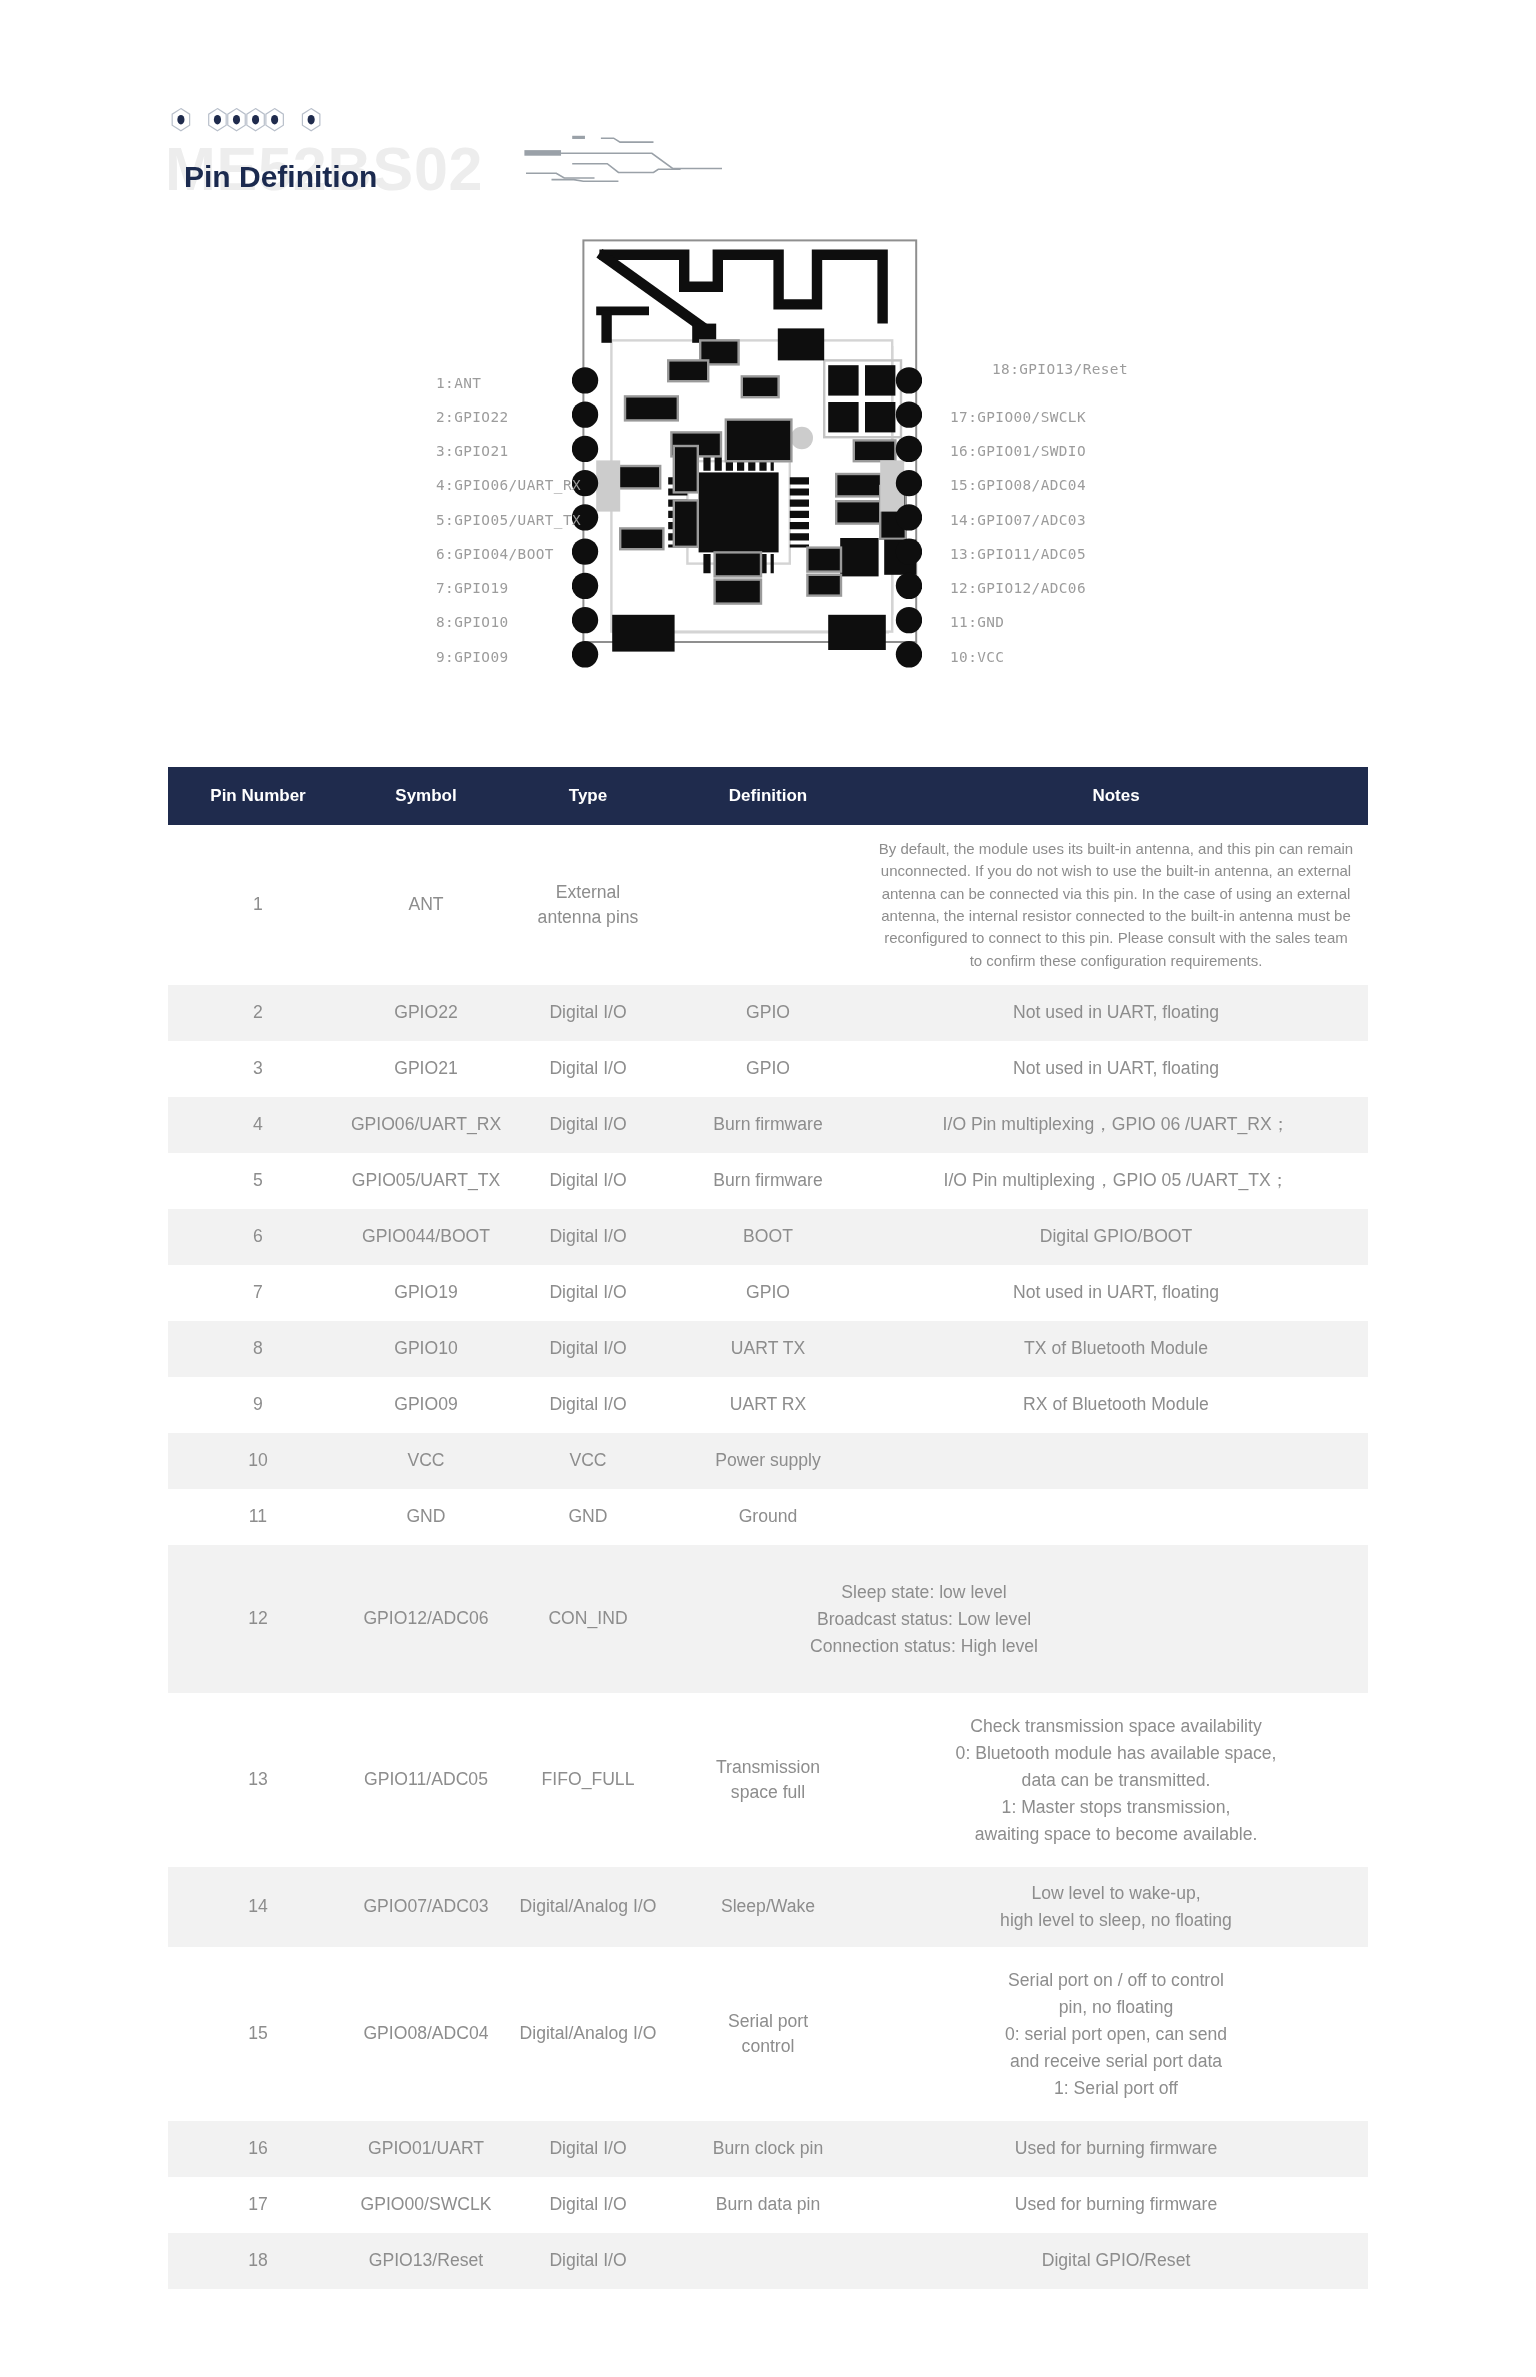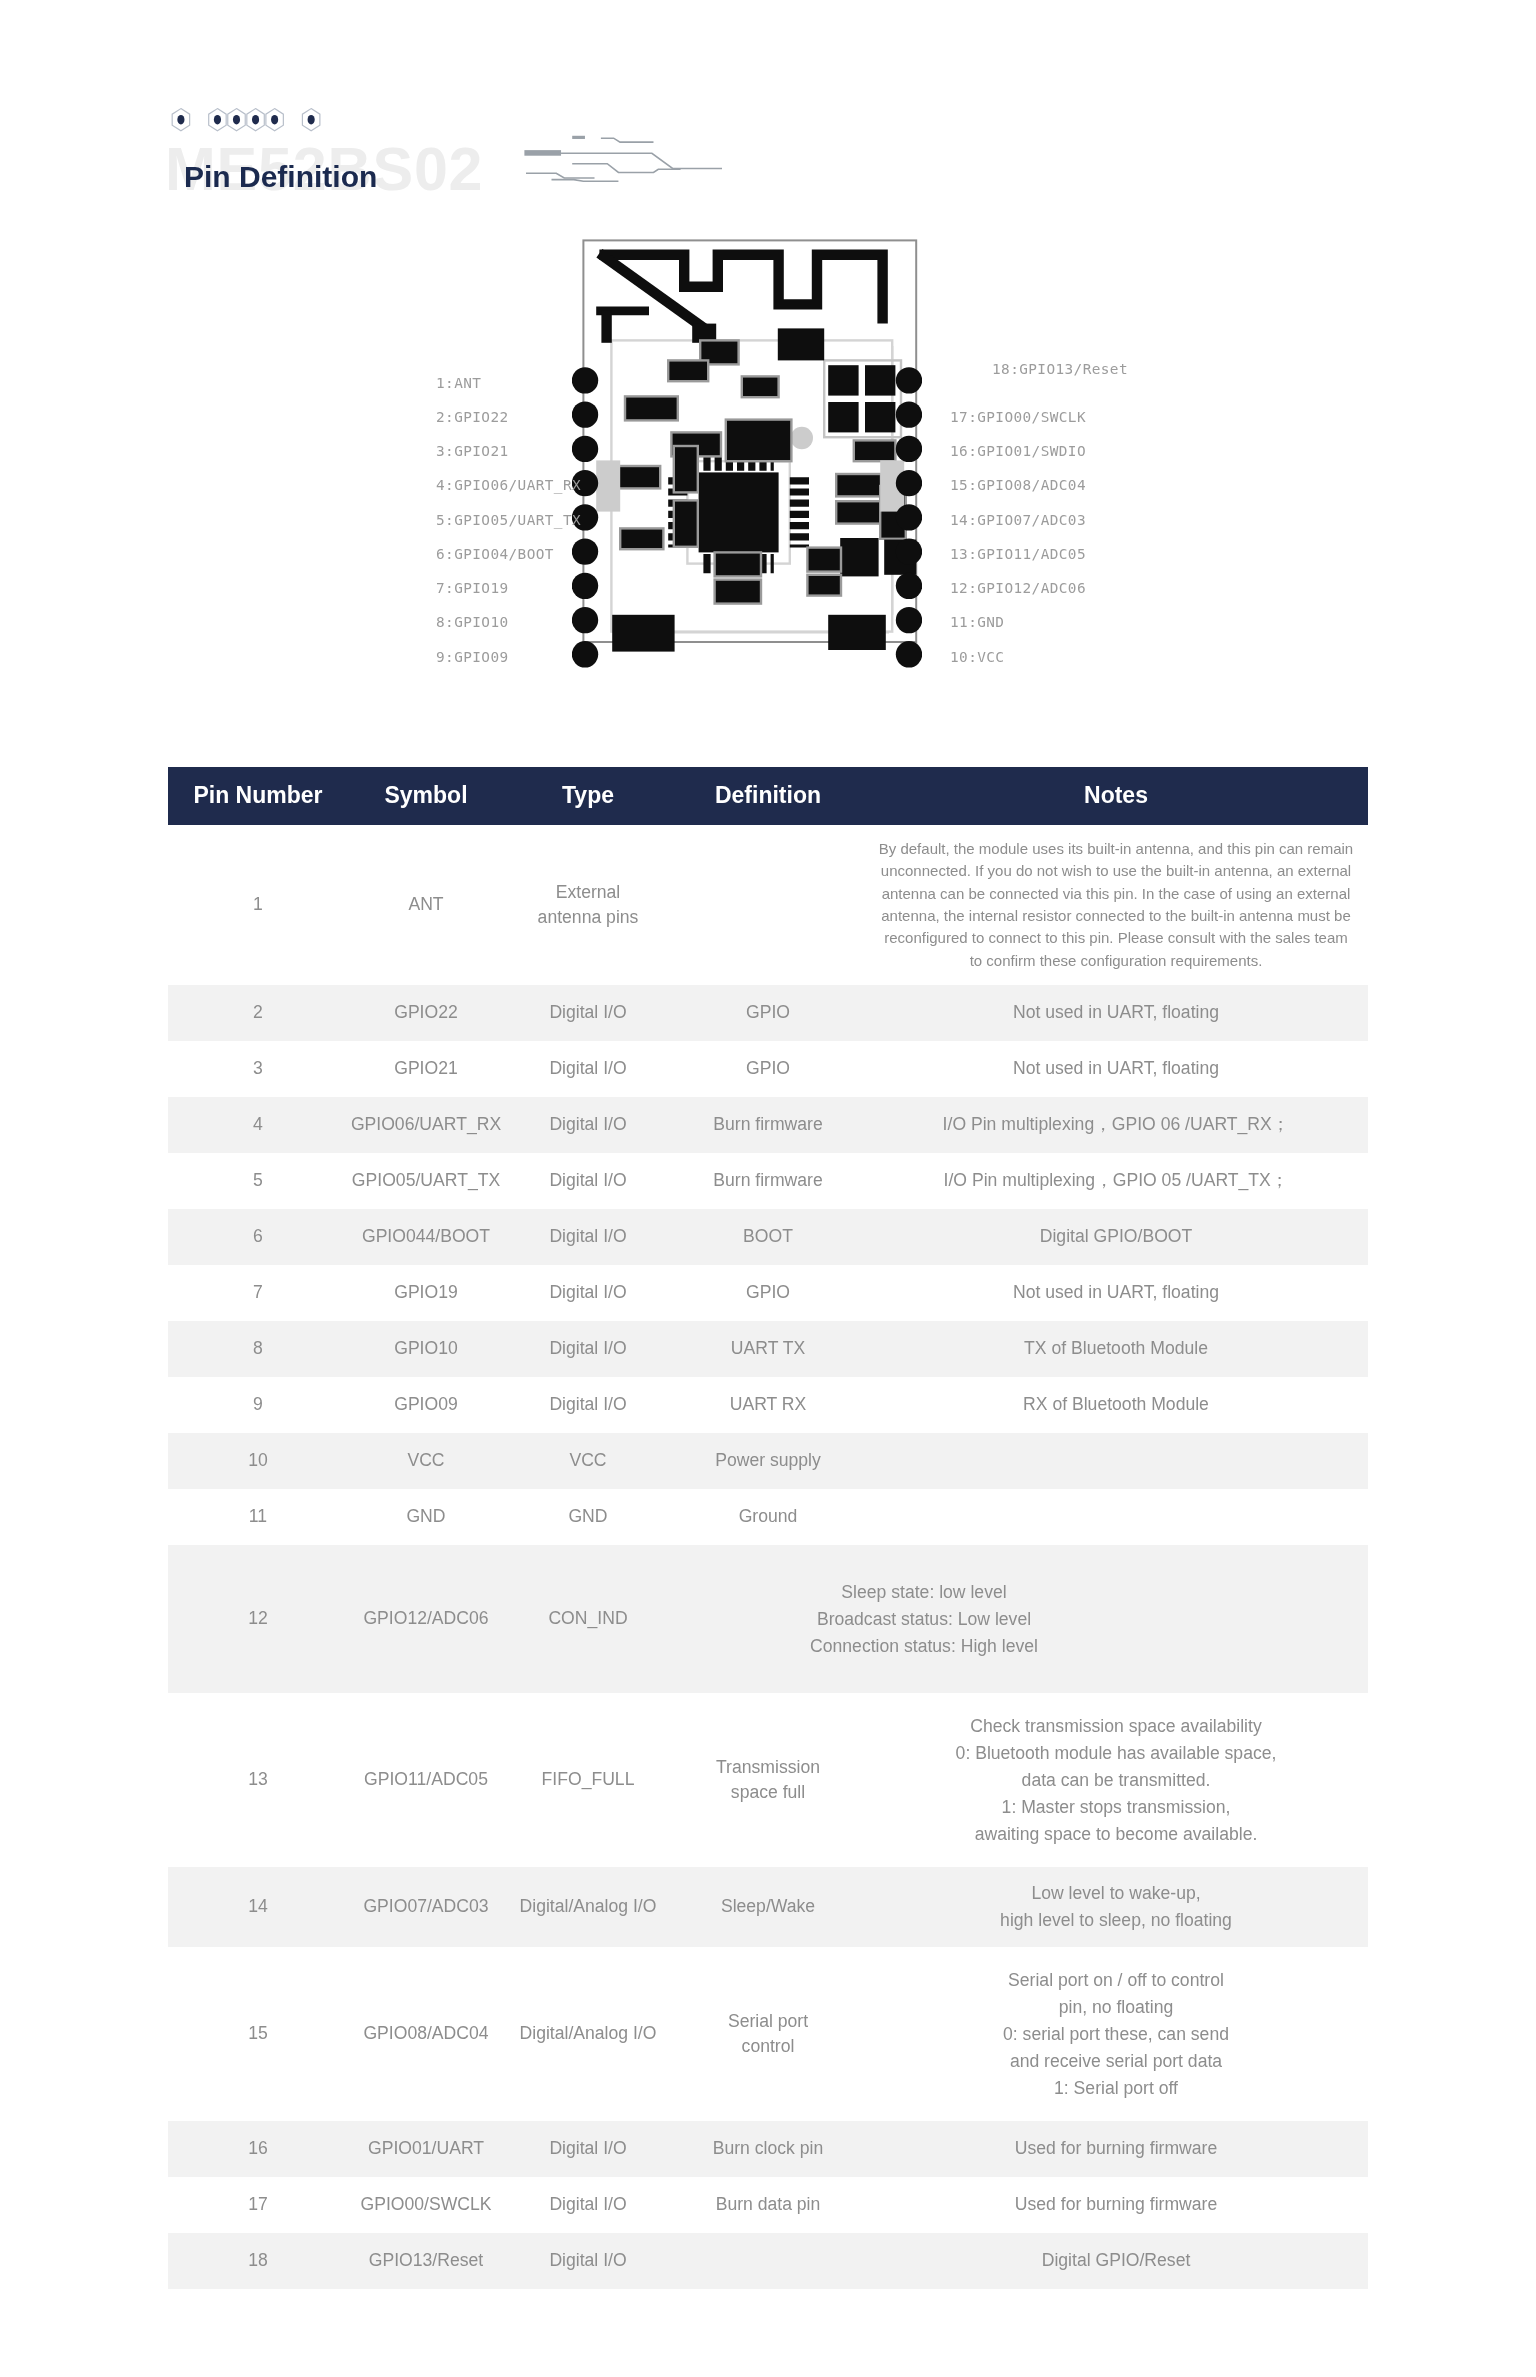--- a/index.html
+++ b/index.html
@@ -15,21 +15,21 @@
   
   .pcb{position:absolute;left:572px;top:234px;}
   .pin-label{position:absolute;transform:translateY(-50%);font-family:"DejaVu Sans Mono",monospace;font-size:14.4px;color:#9c9c9c;letter-spacing:0.4px;white-space:nowrap;}
 
   
   .pin-table{position:absolute;left:168px;top:767px;width:1200px;font-size:17.6px;color:#8d8d8d;}
   .trow{display:flex;align-items:stretch;min-height:56px;}
   .trow.shaded{background:#f2f2f2;}
   .thead{display:flex;min-height:58px;background:#1f2b4d;}
   .cell{box-sizing:border-box;display:flex;align-items:center;justify-content:center;text-align:center;padding:6.4px 9.6px;white-space:pre-line;line-height:1.45;}
-  .thead .cell{color:#ffffff;font-weight:bold;font-size:23px;line-height:1.2;}
+  .thead .cell{color:#ffffff;font-weight:bold;font-size:17px;line-height:1.2;}
   .c0{width:15%;} .c1{width:13%;} .c2{width:14%;} .c3{width:16%;} .c4{width:42%;}
   .cell.c2,.cell.c3{padding:6.4px 3.2px;}
   .row-ant{min-height:160px;}
   .row-ant .cell.c4{font-size:15px;line-height:22.4px;padding:11.2px 12.8px;}
   .multi .cell.c4{line-height:27px;}
 </style>
 </head>
 <body>
 
 <div class="page">
@@ -297,21 +297,21 @@
 high level to sleep, no floating</div>
         </div>
         <div class="trow multi" style="min-height: 174px;">
           <div class="cell c0">15</div>
           <div class="cell c1">GPIO08/ADC04</div>
           <div class="cell c2">Digital/Analog I/O</div>
           <div class="cell c3">Serial port
 control</div>
           <div class="cell c4">Serial port on / off to control
 pin, no floating
-0: serial port these, can send
+0: serial port open, can send
 and receive serial port data
 1: Serial port off</div>
         </div>
         <div class="trow shaded">
           <div class="cell c0">16</div>
           <div class="cell c1">GPIO01/UART</div>
           <div class="cell c2">Digital I/O</div>
           <div class="cell c3">Burn clock pin</div>
           <div class="cell c4">Used for burning firmware</div>
         </div>

